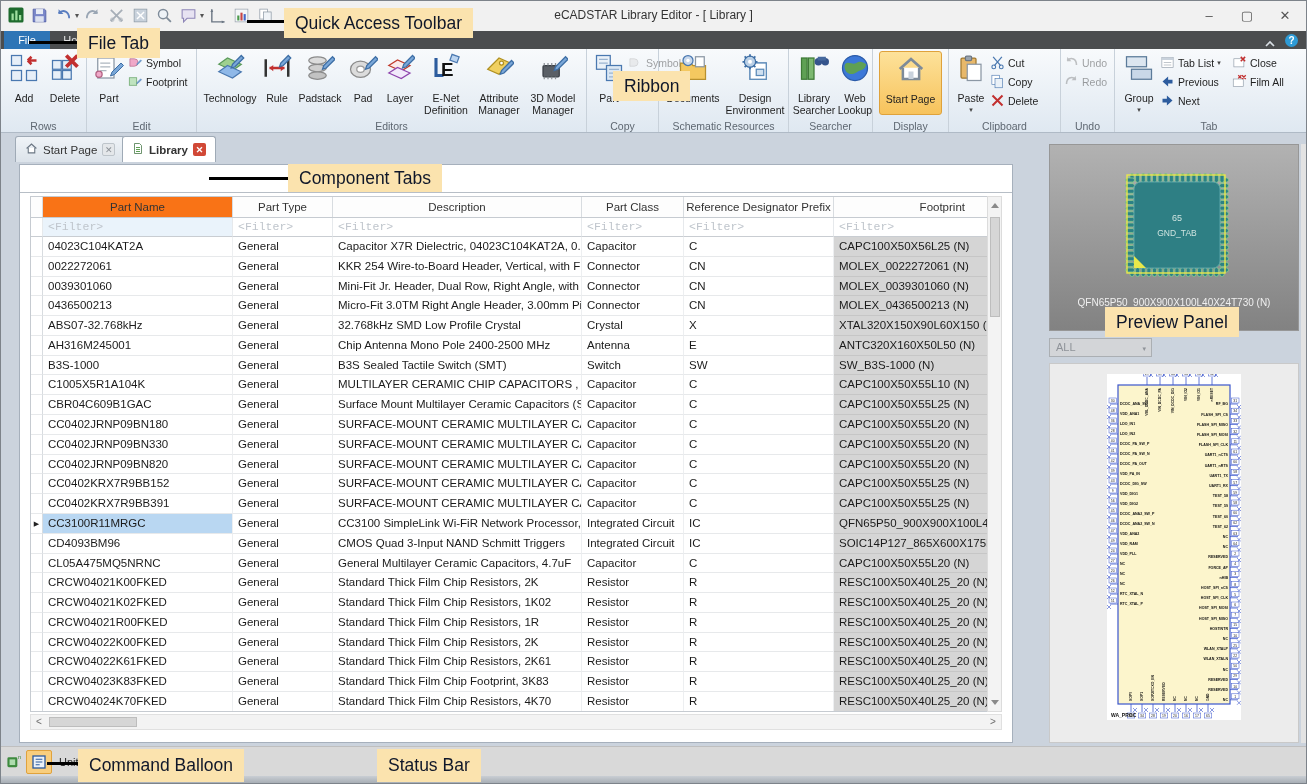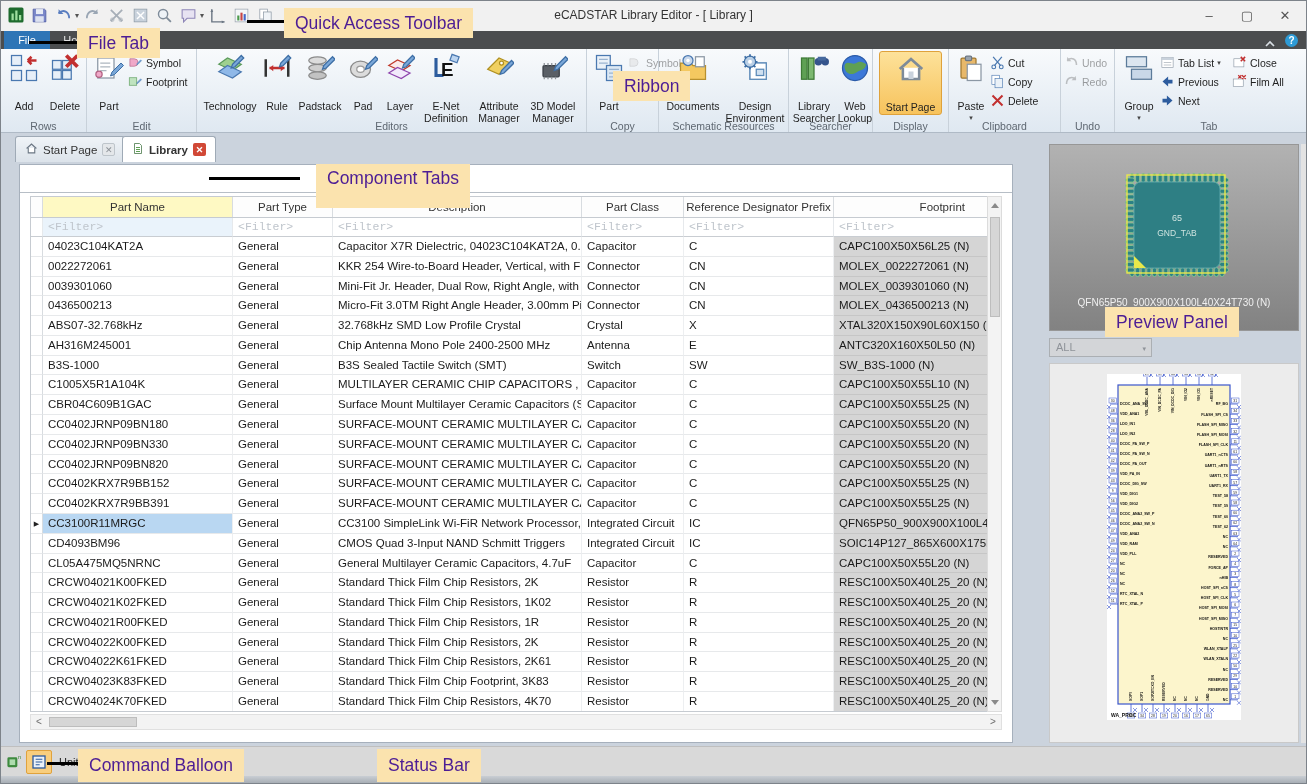--- a/index.html
+++ b/index.html
@@ -23,21 +23,21 @@
 .collapse-chevron{width:10px;height:10px;}
 .help-badge{width:13px;height:13px;border-radius:50%;background:#2E9BD6;color:#fff;font-size:10px;font-weight:bold;text-align:center;line-height:13px;}
 
 
 .ribbon{position:absolute;left:0;top:48px;width:100%;height:84px;background:linear-gradient(#F8FAFC,#DFE8F1);border-bottom:1px solid #AFBAC6;display:flex;}
 .rgroup{position:relative;height:100%;border-right:1px solid #C8D1DA;padding:2px 3px 13px 3px;flex:none;}
 .gitems{display:flex;align-items:flex-start;height:66px;}
 .glabel{position:absolute;bottom:0;left:0;right:0;text-align:center;font-size:10.5px;color:#5E6771;}
 .bigbtn{display:flex;flex-direction:column;align-items:center;padding-top:2px;font-size:10.5px;color:#1f1f1f;text-align:center;flex:none;}
 .bicon{width:30px;height:30px;flex:none;}
-.blabel{line-height:1.12;margin-top:18px;white-space:pre-line;}
+.blabel{line-height:1.12;margin-top:10px;white-space:pre-line;}
 .smallcol{display:flex;flex-direction:column;justify-content:flex-start;gap:2px;padding-top:3px;}
 .smallbtn{display:flex;align-items:center;gap:3px;height:17px;font-size:10.5px;color:#1f1f1f;white-space:nowrap;}
 .sicon{width:15px;height:15px;flex:none;}
 .disabled{opacity:.42;filter:grayscale(.9);}
 .dd{font-size:7px;color:#444;line-height:1;}
 .bigbtn .dd{margin-top:1px;}
 .active-orange{background:linear-gradient(#FDE29A,#F7C35C);border:1px solid #DFA23B;border-radius:3px;height:64px;padding:2px 6px 0 6px;}
 
 
 .doctabs{position:absolute;left:0;top:133px;width:100%;height:27px;}
@@ -52,21 +52,21 @@
 .ctabs-strip{position:absolute;left:0;top:27px;width:100%;border-bottom:1px solid #B7BEC6;}
 .comp-tabs{position:absolute;left:10px;top:4px;display:flex;height:24px;}
 .ctab{padding:0 13px;font-size:11.5px;line-height:23px;color:#222;border:1px solid transparent;border-bottom:none;}
 .ctab.active{background:#fff;border-color:#B7BEC6;position:relative;z-index:2;}
 
 
 .gtable{position:absolute;left:10px;top:31px;width:972px;height:534px;font-size:11.5px;}
 .tcols{display:grid;grid-template-columns:12px 190px 100px 249px 102px 150px 154px;}
 .thead{height:22px;border:1px solid #C6CBD1;background:#FDFDFD;}
 .thead .cell{display:flex;align-items:center;justify-content:center;border-right:1px solid #D8DCE0;color:#333;overflow:hidden;white-space:nowrap;}
-.thead .c1{background:#fef9c3;}
+.thead .c1{background:#f97316;}
 .thead .c6{justify-content:flex-end;padding-right:22px;}
 .tfilter{height:19px;border-left:1px solid #C6CBD1;border-right:1px solid #C6CBD1;font-family:Liberation Mono, monospace;}
 .tfilter .cell{color:#BFC5CC;border-right:1px solid #E6E9EC;border-bottom:1px solid #C9CDD2;padding-left:5px;line-height:18px;overflow:hidden;white-space:nowrap;}
 .tfilter .c1{background:#EAF3FB;}
 .tbody{border-left:1px solid #C6CBD1;border-right:1px solid #C6CBD1;height:475px;overflow:hidden;border-bottom:1px solid #C6CBD1;}
 .trow{height:19.79px;}
 .trow .cell{border-right:1px solid #EDEFF1;border-bottom:1px solid #E7E9EB;padding-left:5px;line-height:19.3px;white-space:nowrap;overflow:hidden;color:#1b1b1b;}
 .trow .c0{padding:0;text-align:center;font-size:7px;line-height:19.5px;color:#222;border-right:1px solid #D8DCE0;}
 .trow .c6{background:#D5D5D5;border-bottom:1px solid #C6C6C6;}
 .trow.selected .c1{background:#B9D7F2;}
@@ -89,21 +89,21 @@
 .rp-scroll{position:absolute;left:1300px;top:143px;width:5px;height:599px;background:#E3E3E3;}
 
 
 .statusbar{position:absolute;left:0;top:745px;width:100%;height:30px;background:#D9D9D9;border-top:1px solid #BFBFBF;}
 .sb-green{position:absolute;left:5px;top:6px;width:17px;height:17px;}
 .sb-balloon{position:absolute;left:25px;top:3px;width:26px;height:24px;background:#F8CE7E;border:1px solid #E0A23C;border-radius:2px;display:flex;align-items:center;justify-content:center;}
 .sb-units{position:absolute;left:58px;top:9px;font-size:11px;color:#222;}
 .win-bottom{position:absolute;left:0;top:775px;width:100%;height:9px;background:linear-gradient(#C9CED4,#9EA5AC);}
 
 
-.callout{position:absolute;background:#FBE3AE;color:#4c1d95;font-size:17.5px;line-height:30px;height:30px;padding:0 11px;white-space:nowrap;z-index:50;font-family:"Liberation Sans",sans-serif;}
+.callout{position:absolute;background:#FBE3AE;color:#0f172a;font-size:17.5px;line-height:30px;height:30px;padding:0 11px;white-space:nowrap;z-index:50;font-family:"Liberation Sans",sans-serif;}
 .cline{position:absolute;height:3px;background:#000;z-index:49;}
 </style>
 </head>
 <body>
 
 <div class="window">
 
   <div class="titlebar">
     <div class="qat">
       <span class="qbtn">
@@ -1252,19 +1252,19 @@
     <span class="sb-units">Units:</span>
   </div>
   <div class="win-bottom"></div>
 
   <div class="cline" style="left:246px;top:19px;width:37px"></div>
   <div class="callout" style="left:283px;top:7px">Quick Access Toolbar</div>
   <div class="cline" style="left:28px;top:40px;width:48px"></div>
   <div class="callout" style="left:76px;top:27px">File Tab</div>
   <div class="callout" style="left:612px;top:70px">Ribbon</div>
   <div class="cline" style="left:208px;top:176px;width:91px"></div>
-  <div class="callout" style="left:315px;top:163px;height:44px;line-height:28px">Component Tabs</div>
+  <div class="callout" style="left:287px;top:163px;height:28px;line-height:28px">Component Tabs</div>
   <div class="callout" style="left:1104px;top:306px">Preview Panel</div>
   <div class="cline" style="left:46px;top:761px;width:31px"></div>
   <div class="callout" style="left:77px;top:748px;height:33px;line-height:33px">Command Balloon</div>
   <div class="callout" style="left:376px;top:748px;height:33px;line-height:33px">Status Bar</div>
 
 </div>
 
 </body></html>

